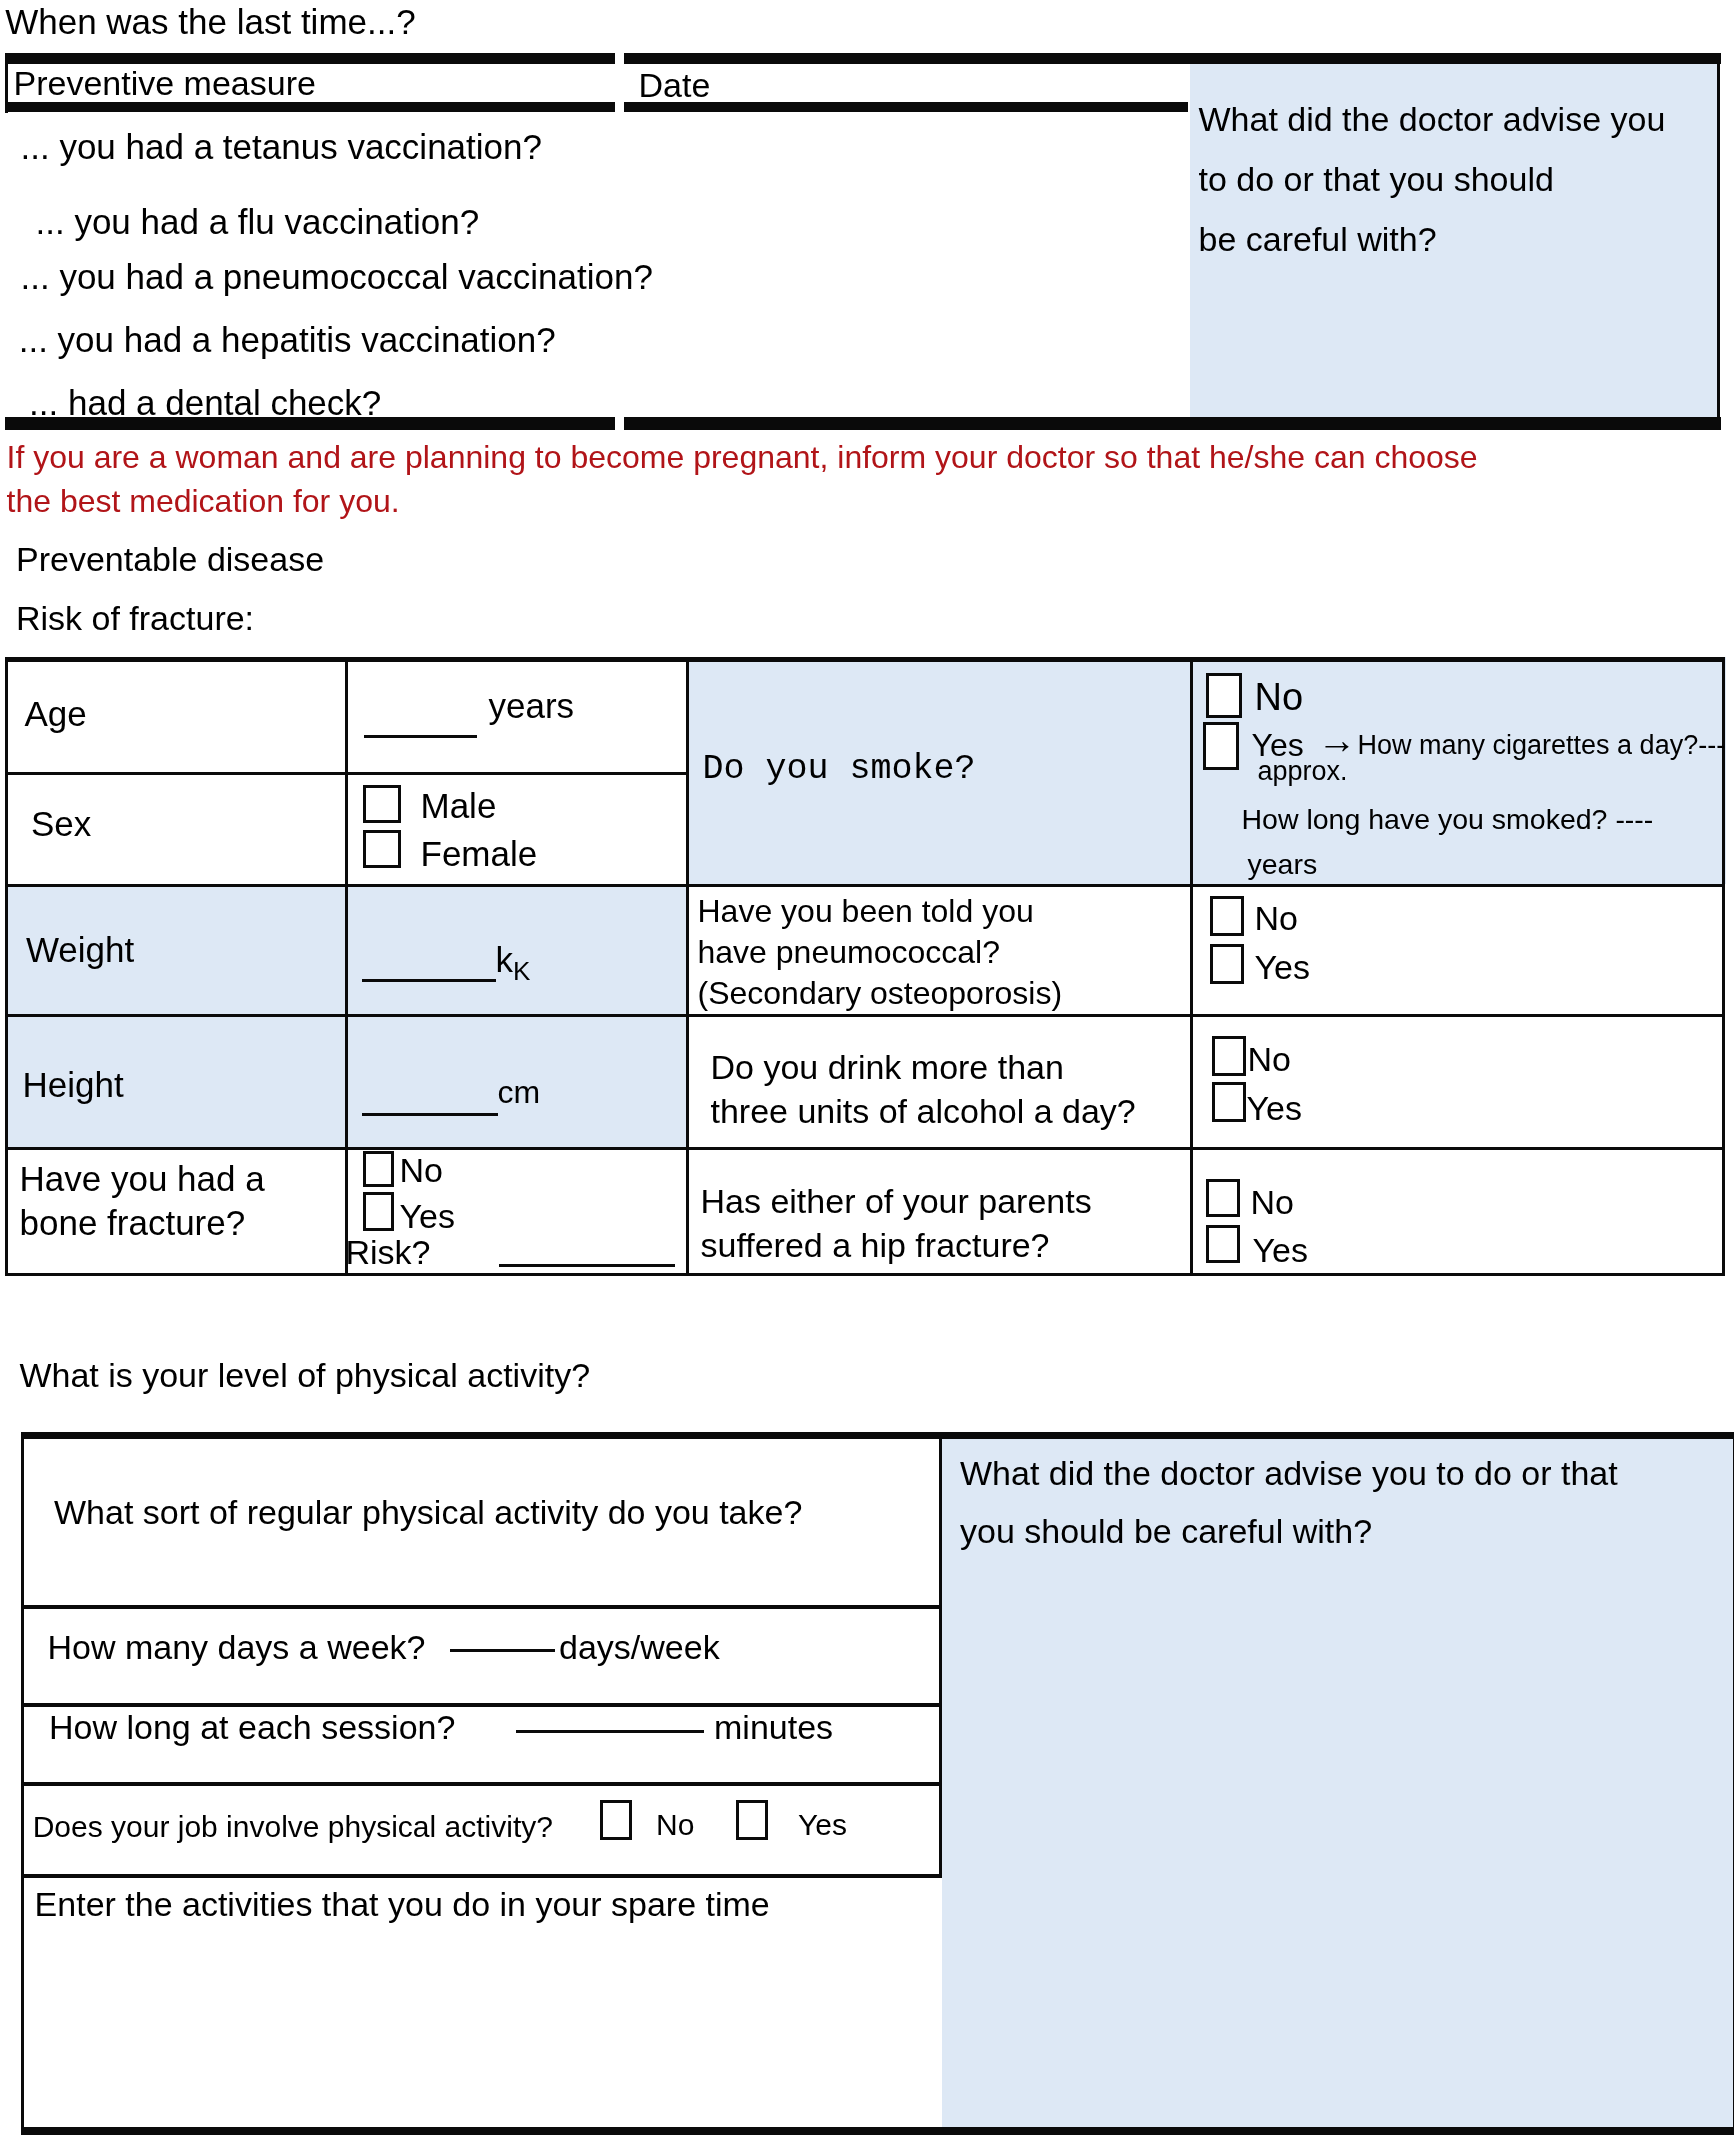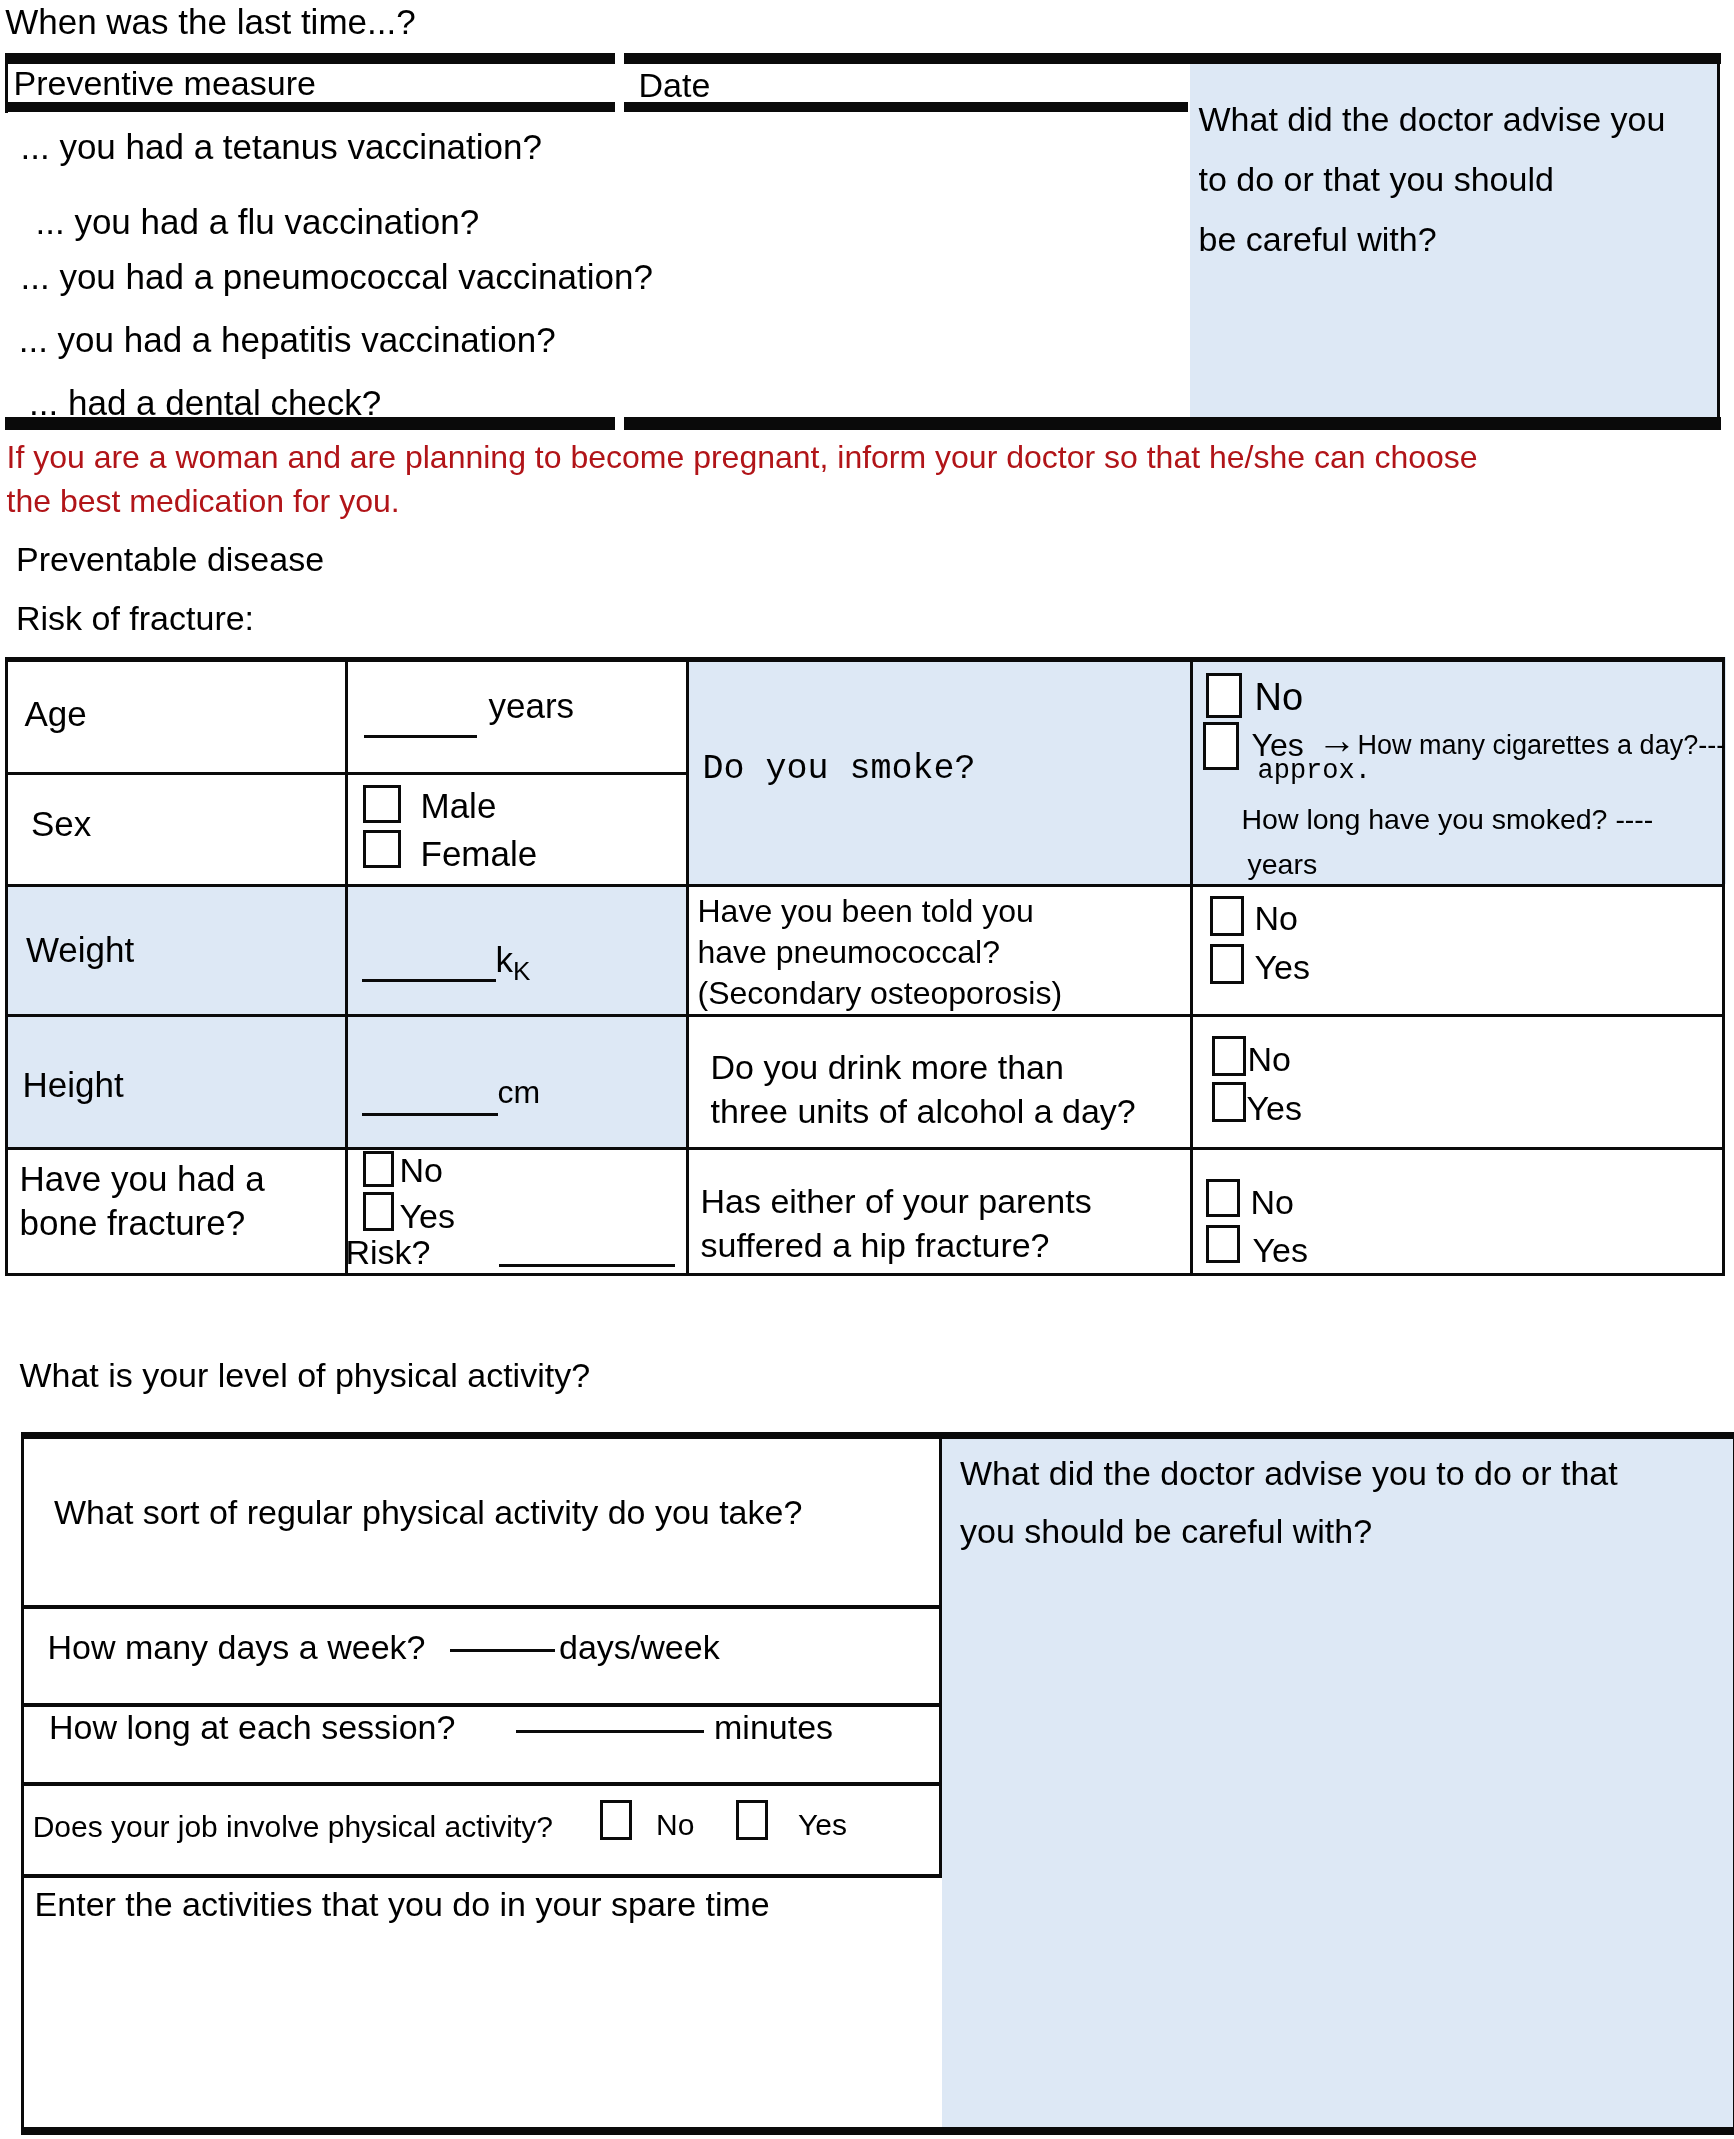--- a/index.html
+++ b/index.html
@@ -101,21 +101,21 @@
     <div class="t" style="left:416px;top:179px;font-size:35px;">Female</div>
 
     <div class="t" style="left:698px;top:94px;font-size:35px;font-family:Liberation Mono, monospace;">Do you smoke?</div>
 
     <div class="cb" style="left:1201px;top:16px;width:36px;height:45px;"></div>
     <div class="t" style="left:1250px;top:21.4px;font-size:38px;">No</div>
     <div class="cb" style="left:1198px;top:65px;width:36px;height:48px;"></div>
     <div class="t" style="left:1247px;top:72px;font-size:32px;">Yes</div>
     <div class="t" style="left:1313px;top:63px;font-size:39px;font-weight:bold;">→</div>
     <div class="t small" style="left:1353px;top:74px;">How many cigarettes a day?---</div>
-    <div class="t small" style="left:1253px;top:100px;font-family:Liberation Mono, monospace;">approx.</div>
+    <div class="t small" style="left:1253px;top:100px;">approx.</div>
     <div class="t" style="left:1237px;top:148px;font-size:28.5px;">How long have you smoked? ----</div>
     <div class="t" style="left:1243px;top:193px;font-size:28.5px;">years</div>
 
     <div class="t" style="left:21.4px;top:275px;font-size:35px;">Weight</div>
     <div class="blank" style="left:357px;top:322px;width:134px;"></div>
     <div class="t" style="left:491px;top:285px;font-size:35px;"><span>k</span><span style="font-size:26px;display:inline-block;transform:translateY(7.8px);">K</span></div>
 
     <div class="abs lines" style="left:693px;top:234px;line-height:41px;font-size:32px;">
       <span>Have you been told you</span>
       <span>have pneumococcal?</span>

